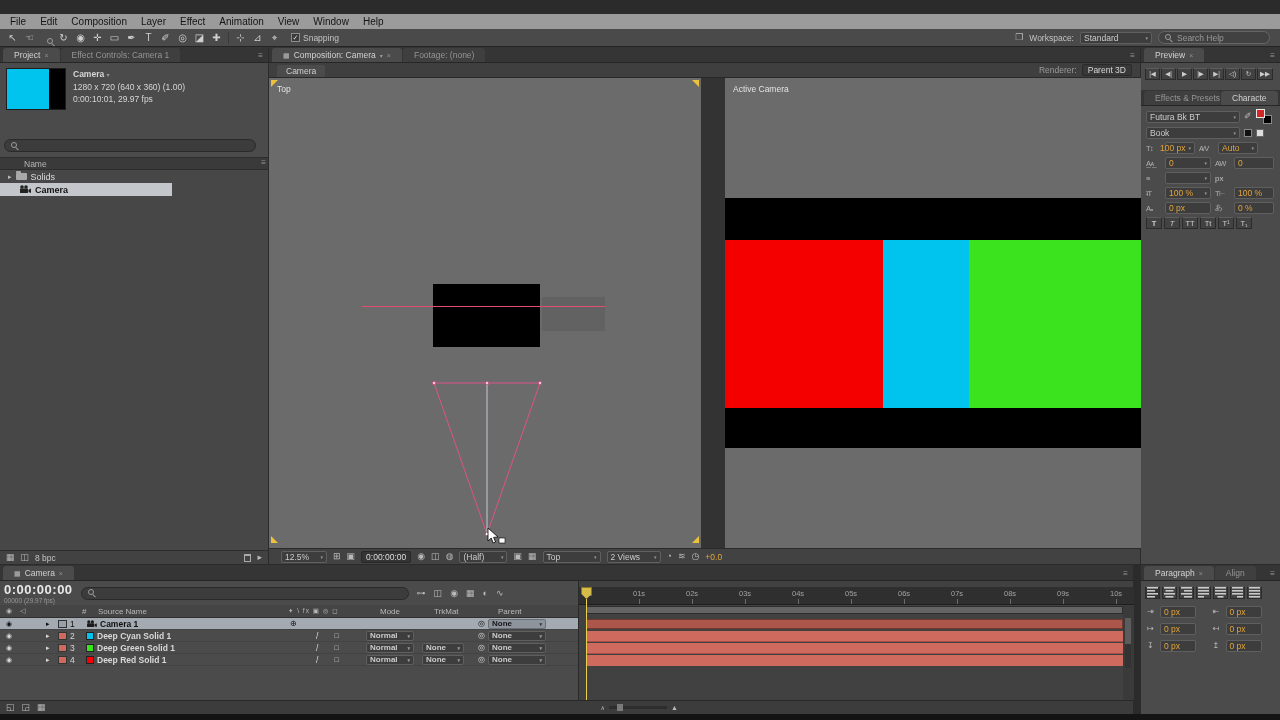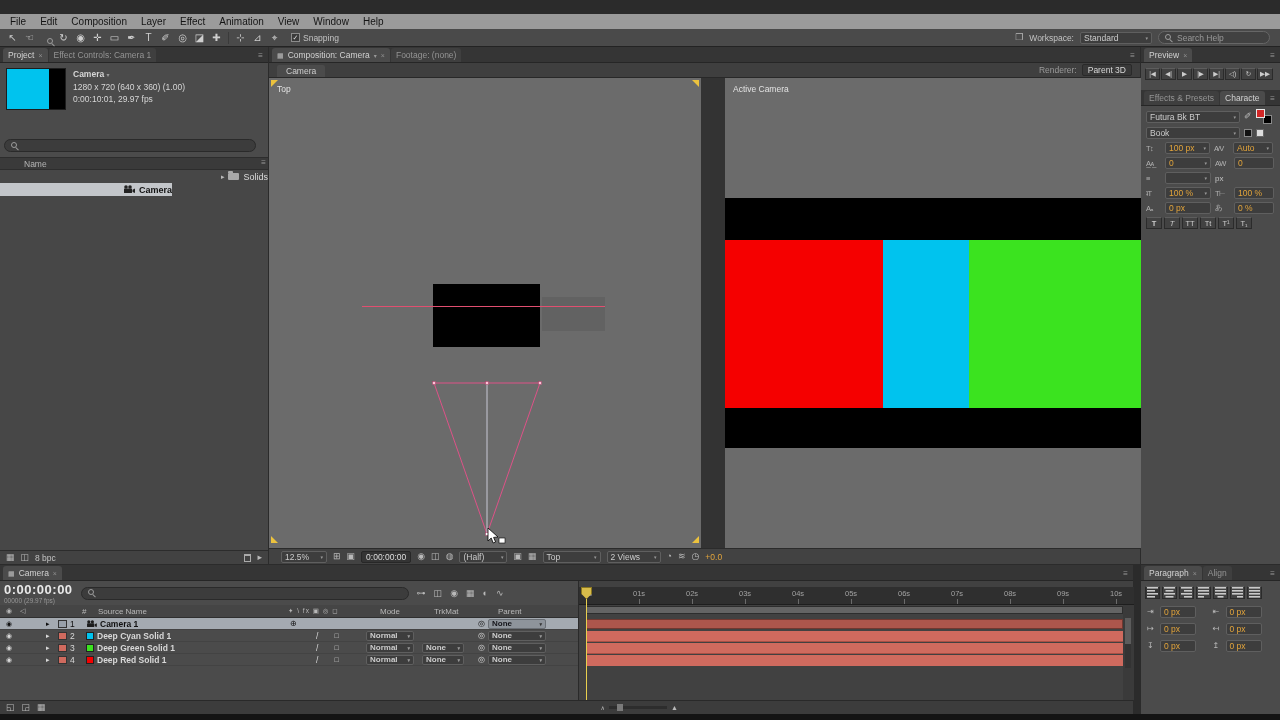--- a/index.html
+++ b/index.html
@@ -27,32 +27,32 @@
 
 .dd{background:#3d3d3d;border:1px solid #5f5f5f;border-radius:2px;height:12px;display:inline-flex;align-items:center;gap:3px;font-size:8.5px;color:#cccccc;padding:0 3px;white-space:nowrap;}
 .dd .arw{font-size:5px;color:#999;margin-left:auto;}
 .hot{color:#e2a43b;}
 .searchbox{background:#3c3c3c;border:1px solid #2a2a2a;border-radius:7px;height:13px;display:flex;align-items:center;gap:4px;padding:0 6px;font-size:8.5px;color:#9a9a9a;}
 .mag{position:relative;width:8px;height:8px;flex:0 0 8px;}
 .mag::before{content:"";position:absolute;left:0;top:0;width:4px;height:4px;border:1px solid #9c9c9c;border-radius:50%;}
 .mag::after{content:"";position:absolute;left:5px;top:5px;width:4px;height:1px;background:#9c9c9c;transform:rotate(45deg);transform-origin:0 0;}
 .panel{position:absolute;background:#4b4b4b;}
 .tabstrip{height:16px;background:#353535;display:flex;align-items:flex-end;gap:1px;padding:2px 3px 0;border-bottom:1px solid #262626;}
-.tab{background:#4b4b4b;border-radius:3px 3px 0 0;font-size:8.5px;color:#d2d2d2;padding:0 5px;display:flex;align-items:center;gap:4px;height:14px;white-space:nowrap;}
+.tab{background:#4b4b4b;border-radius:3px 3px 0 0;font-size:8.5px;color:#d2d2d2;padding:0 11px;display:flex;align-items:center;gap:4px;height:14px;white-space:nowrap;}
 .tab.off{background:#3f3f3f;color:#949494;}
 .tab .x{color:#8f8f8f;font-size:7px;}
 .pmenu{margin-left:auto;color:#999;font-size:8px;padding:0 2px 2px;}
 .icn{color:#b9b9b9;font-size:9px;line-height:1;}
 
 
 .thumb{position:relative;width:60px;height:42px;background:#000;border:1px solid #1d1d1d;}
 .thumb .cy{position:absolute;left:0;top:0;height:100%;width:72%;}
 .infocol{font-size:8.5px;color:#d6d6d6;line-height:12px;padding-left:7px;}
 .listhead{background:#3a3a3a;border-top:1px solid #2d2d2d;border-bottom:1px solid #2d2d2d;height:13px;display:flex;align-items:center;font-size:8.5px;color:#b5b5b5;padding-left:24px;}
-.prow{height:13px;display:flex;align-items:center;font-size:9px;color:#dcdcdc;gap:4px;padding-left:8px;justify-content:flex-end;}
+.prow{height:13px;display:flex;align-items:center;font-size:9px;color:#dcdcdc;gap:4px;padding-left:8px;}
 .prow.sel{background:#c3c6ca;color:#111;width:172px;}
 .foldericon{position:relative;width:11px;height:7px;background:#a9a9a9;border-radius:1px;flex:0 0 11px;}
 .foldericon::before{content:"";position:absolute;left:0;top:-2px;width:5px;height:2px;background:#a9a9a9;border-radius:1px 1px 0 0;}
 .pfoot{position:absolute;left:0;bottom:0;width:100%;height:14px;background:#424242;border-top:1px solid #2c2c2c;display:flex;align-items:center;gap:6px;padding:0 6px;font-size:8.5px;color:#c3c3c3;}
 .trash{width:7px;height:8px;border:1px solid #aaa;border-top:2px solid #aaa;}
 
 
 .crumbstrip{height:15px;background:#3f3f3f;border-bottom:1px solid #282828;display:flex;align-items:center;padding:0 8px;}
 .crumbtab{background:#4b4b4b;border-radius:2px 2px 0 0;font-size:8.5px;color:#cfcfcf;padding:1px 9px;margin-top:2px;}
 .renderchip{background:#383838;border:1px solid #2a2a2a;border-radius:2px;font-size:8.5px;color:#d8d8d8;padding:0 5px;height:12px;display:flex;align-items:center;}
@@ -336,21 +336,21 @@
     <div class="crow">
       <span class="dd" style="width:94px;">
           <span>Book</span>
           <span class="arw">▾</span>
         </span>
       <span style="width:8px;height:8px;background:#111;border:1px solid #888;"></span>
       <span style="width:8px;height:8px;background:#ddd;border:1px solid #666;"></span>
     </div>
     <div class="crow">
       <span class="cicon">T↕</span>
-      <span class="dd" style="width:45px;">
+      <span class="dd" style="width:30px;justify-content:flex-end;">
           <span class="hot">100 px</span>
           <span class="arw">▾</span>
         </span>
       <span class="cicon">A⁄V</span>
       <span class="dd" style="width:40px;">
           <span class="hot">Auto</span>
           <span class="arw">▾</span>
         </span>
     </div>
     <div class="crow">

